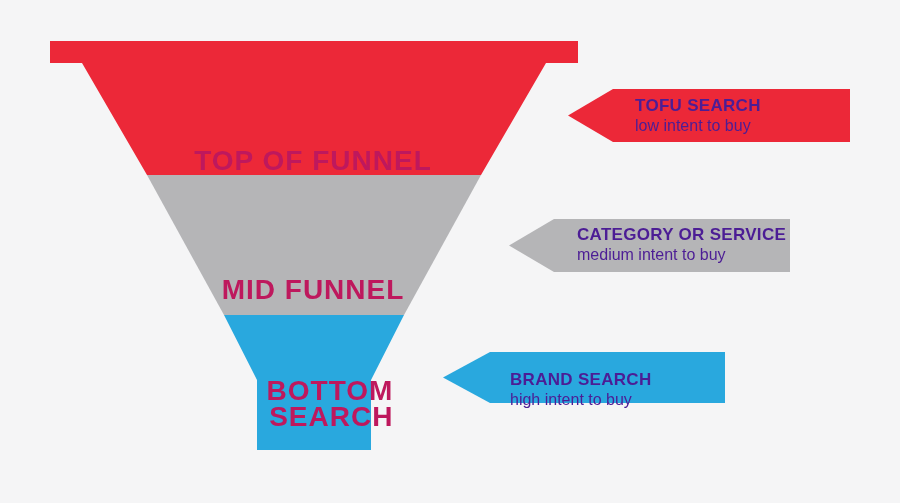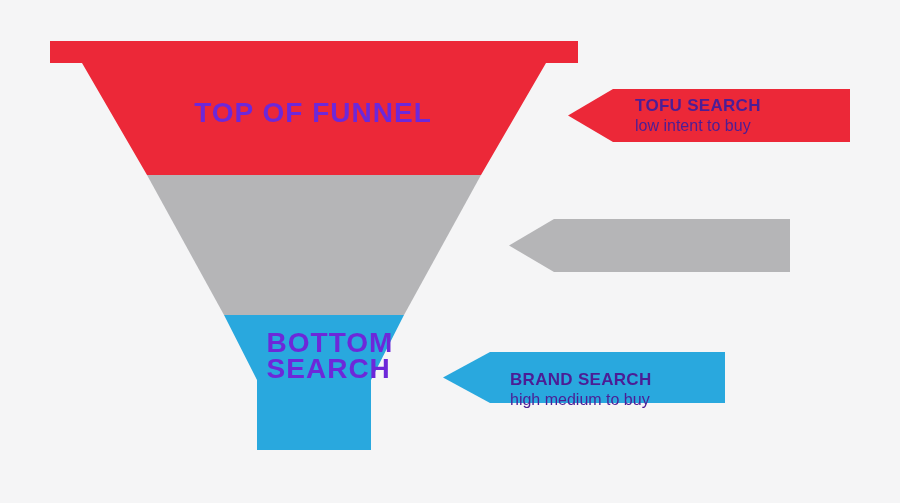--- a/index.html
+++ b/index.html
@@ -19,26 +19,27 @@
     position: absolute;
     left: 0;
     top: 0;
     width: 900px;
     height: 503px;
     display: block;
   }
   .funnel-label {
     position: absolute;
     transform: translate(-50%, -50%);
-    color: #6d28d9;
+    color: #be185d;
     font-weight: bold;
     font-size: 28px;
     letter-spacing: 1px;
     white-space: nowrap;
-    text-align: left;
+    text-align: right;
+    margin-top: 48px;
   }
   .funnel-label.two-line {
     line-height: 26px;
   }
   .callout-text {
     position: absolute;
     transform: translateY(-50%);
     color: #4c1d95;
     white-space: nowrap;
   }
@@ -72,30 +73,35 @@
     <polygon points="147,175 481,175 404,315 224,315" fill="#B5B5B7"></polygon>
     <polygon points="224,315 404,315 371,380 371,450 257,450 257,380" fill="#29A8DE"></polygon>
 
     <polygon points="850,89 613,89 568,115.5 613,142 850,142" fill="#EC2838"></polygon>
     <polygon points="790,219 554,219 509,245.5 554,272 790,272" fill="#B5B5B7"></polygon>
     <polygon points="725,352 490,352 443,377.5 490,403 725,403" fill="#29A8DE"></polygon>
   </svg>
 
   <div class="funnel-label" id="label-top">TOP OF FUNNEL</div>
 
+  <div class="funnel-label" id="label-mid">MID FUNNEL</div>
 
   <div class="funnel-label two-line" id="label-bottom">
     <div>BOTTOM</div>
     <div>SEARCH</div>
   </div>
 
   <div class="callout-text" id="callout-text-0">
     <div class="callout-title">TOFU SEARCH</div>
     <div class="callout-subtitle">low intent to buy</div>
   </div>
 
+  <div class="callout-text" id="callout-text-1">
+    <div class="callout-title">CATEGORY OR SERVICE</div>
+    <div class="callout-subtitle">medium intent to buy</div>
+  </div>
 
   <div class="callout-text" id="callout-text-2">
     <div class="callout-title">BRAND SEARCH</div>
-    <div class="callout-subtitle">high medium to buy</div>
+    <div class="callout-subtitle">high intent to buy</div>
   </div>
 
 </div>
 
 </body></html>

